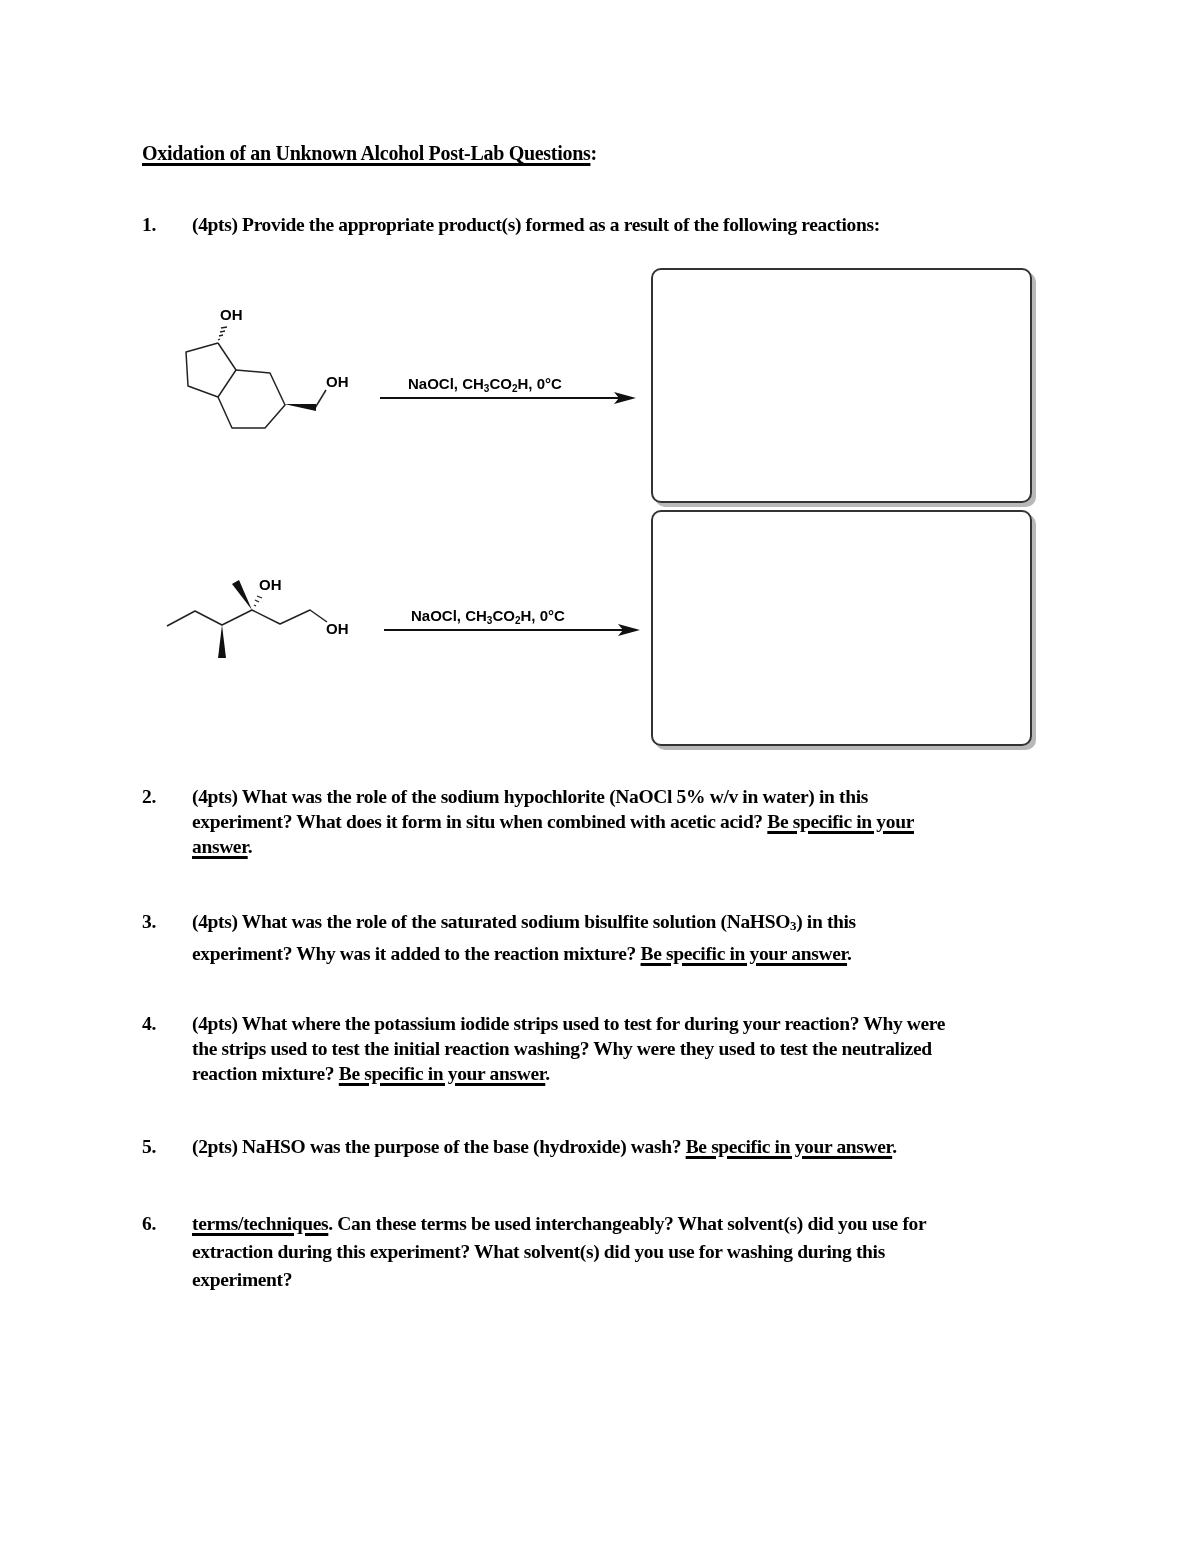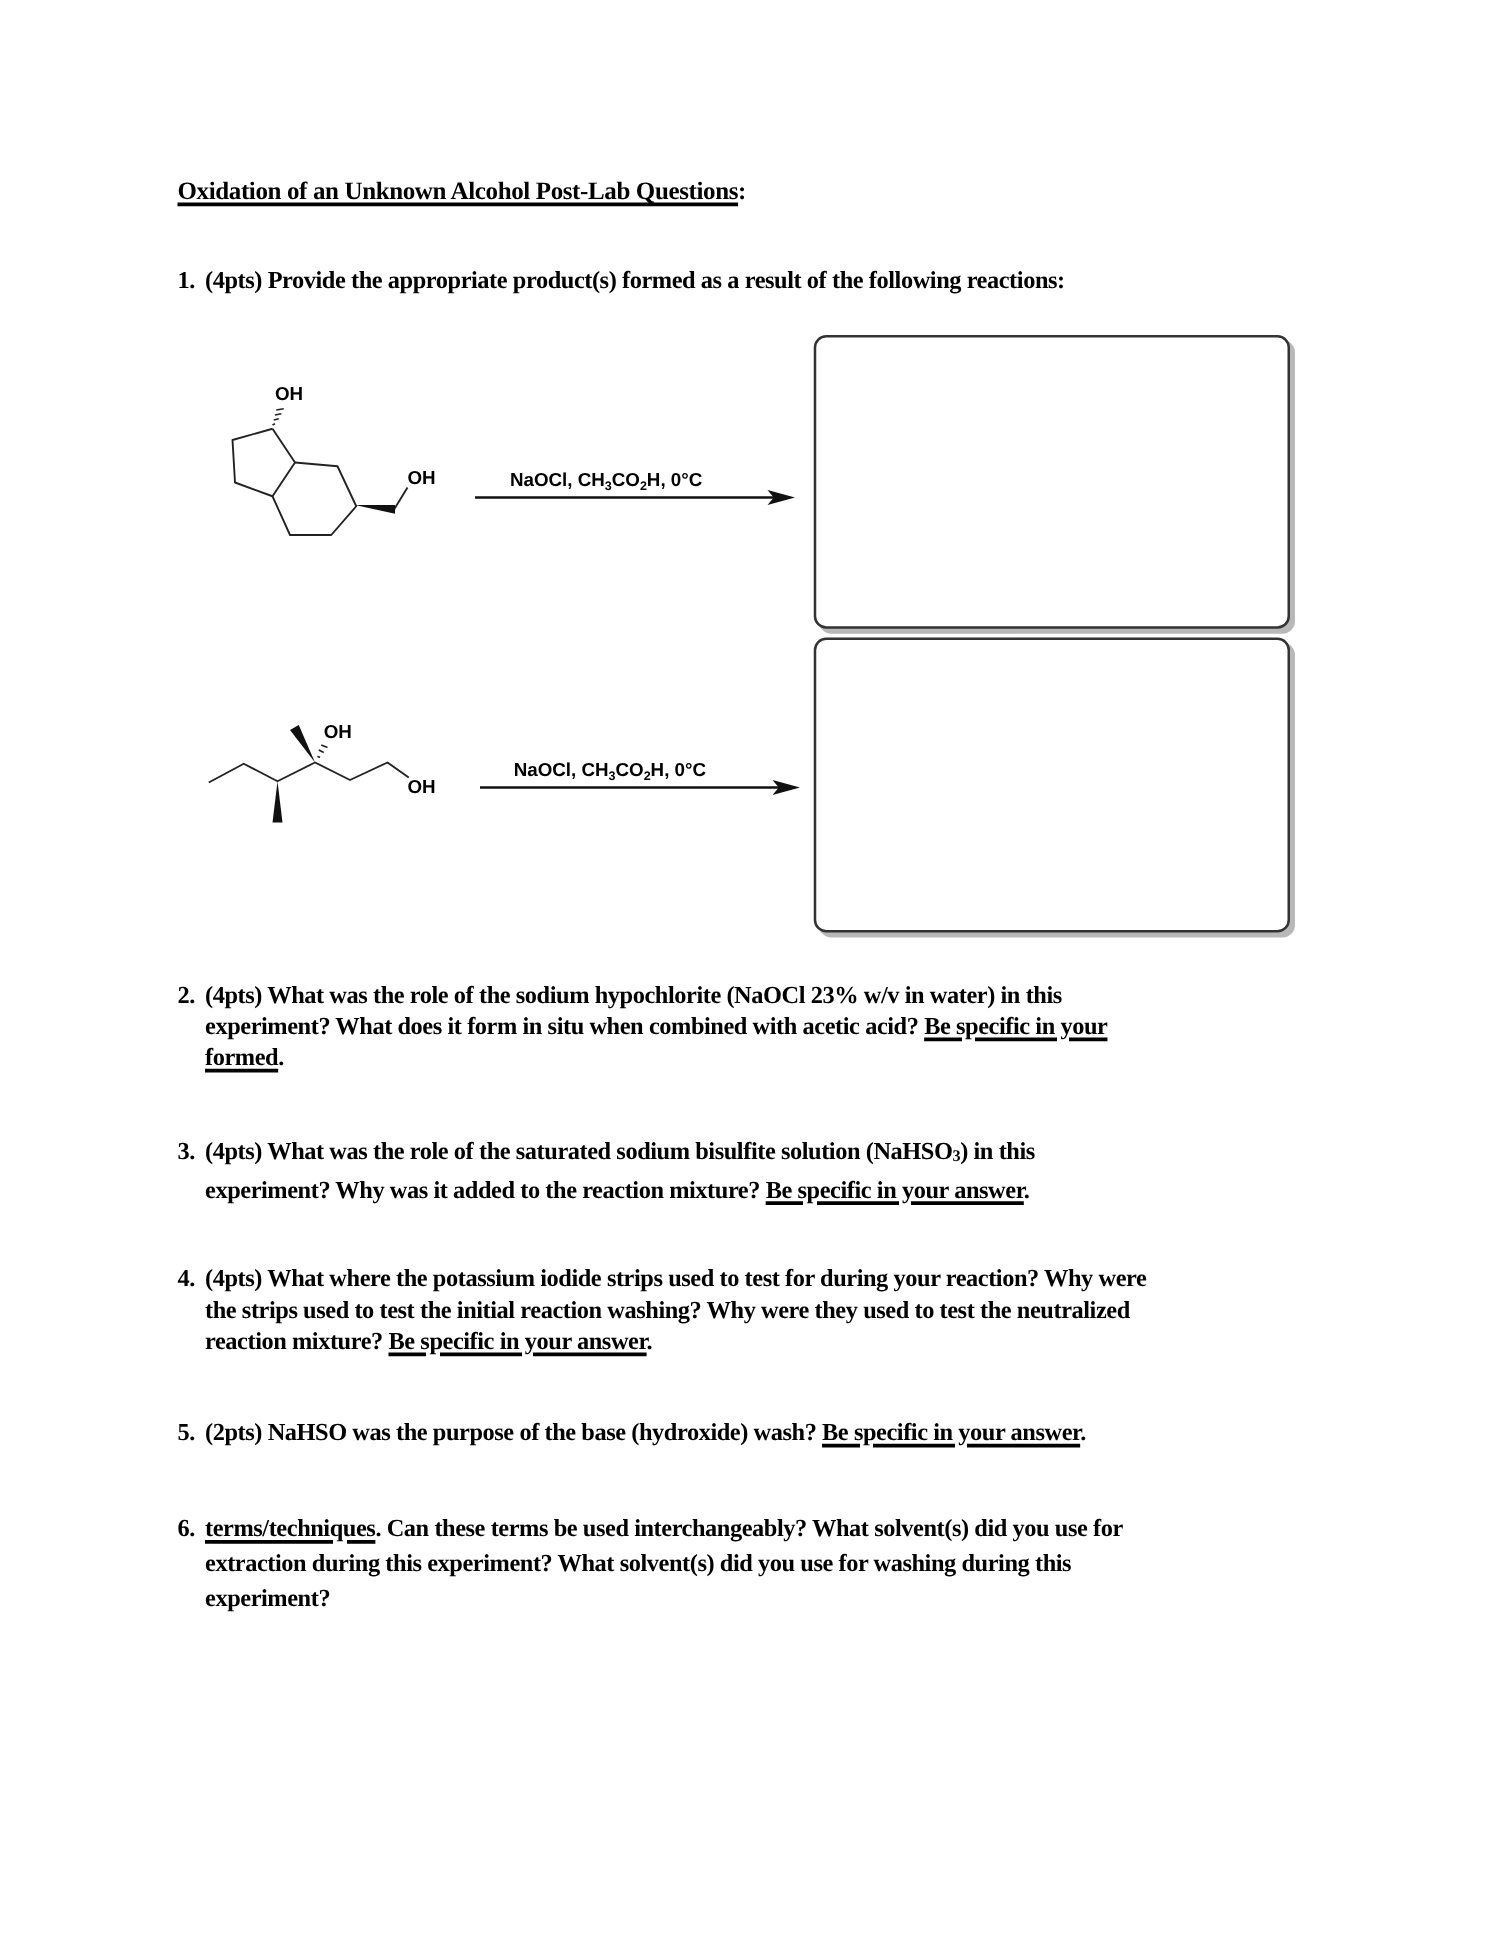--- a/index.html
+++ b/index.html
@@ -3,21 +3,21 @@
 <meta charset="utf-8">
 <style>
   html, body { margin: 0; padding: 0; background: #ffffff; }
   body { width: 1200px; height: 1553px; position: relative; overflow: hidden;
          font-family: "Liberation Serif", "DejaVu Serif", serif; color: #000; }
   .title { position: absolute; left: 142px; top: 142px; font-size: 20px; font-weight: bold;
            white-space: nowrap; letter-spacing: -0.3px; }
   .title .u { text-decoration: underline; text-decoration-thickness: 3px; text-underline-offset: 3px; }
   .q { position: absolute; left: 142px; width: 920px; font-size: 19.5px; font-weight: bold; letter-spacing: -0.35px; }
   .q .num { position: absolute; left: 0; top: 0; }
-  .q .body { margin-left: 22px; }
+  .q .body { margin-left: 50px; }
   .q .line { display: block; white-space: nowrap; }
   .u { text-decoration: underline; text-decoration-thickness: 2.5px; text-underline-offset: 3px; }
   .it { }
   .sub { font-size: 13px; vertical-align: -2px; }
   #q1 { top: 214px; }
   #q2 { top: 784px; line-height: 25px; }
   #q3 { top: 908px; line-height: 28px; }
   #q4 { top: 1011px; line-height: 25px; }
   #q5 { top: 1136px; }
   #q6 { top: 1210px; line-height: 28px; }
@@ -90,23 +90,23 @@
   <polygon points="618,624 640,630 618,636 623,630" fill="#111"></polygon>
   <text x="411" y="621" class="cond"><tspan>NaOCl, CH</tspan><tspan font-size="10" dy="3">3</tspan><tspan dy="-3">CO</tspan><tspan font-size="10" dy="3">2</tspan><tspan dy="-3">H, 0°C</tspan></text>
 </svg>
 
 <div class="box" id="box1"></div>
 <div class="box" id="box2"></div>
 
 <div class="q" id="q2">
   <span class="num">2.</span>
   <div class="body">
-    <span class="line"><span>(4pts)</span> <span>What was the role of the sodium hypochlorite (NaOCl 23% w/v in water) in this</span></span>
+    <span class="line"><span>(4pts)</span> <span>What was the role of the sodium hypochlorite (NaOCl 5% w/v in water) in this</span></span>
     <span class="line"><span>experiment?  What does it form </span><span class="it">in situ</span><span> when combined with acetic acid?  </span><span class="u">Be specific in your</span></span>
-    <span class="line"><span class="u">formed</span><span>.</span></span>
+    <span class="line"><span class="u">answer</span><span>.</span></span>
   </div>
 </div>
 
 <div class="q" id="q3">
   <span class="num">3.</span>
   <div class="body">
     <span class="line"><span>(4pts)</span> <span>What was the role of the saturated sodium bisulfite solution (NaHSO</span><span class="sub">3</span><span>) in this</span></span>
     <span class="line"><span>experiment?  Why was it added to the reaction mixture?  </span><span class="u">Be specific in your answer</span><span>.</span></span>
   </div>
 </div>

